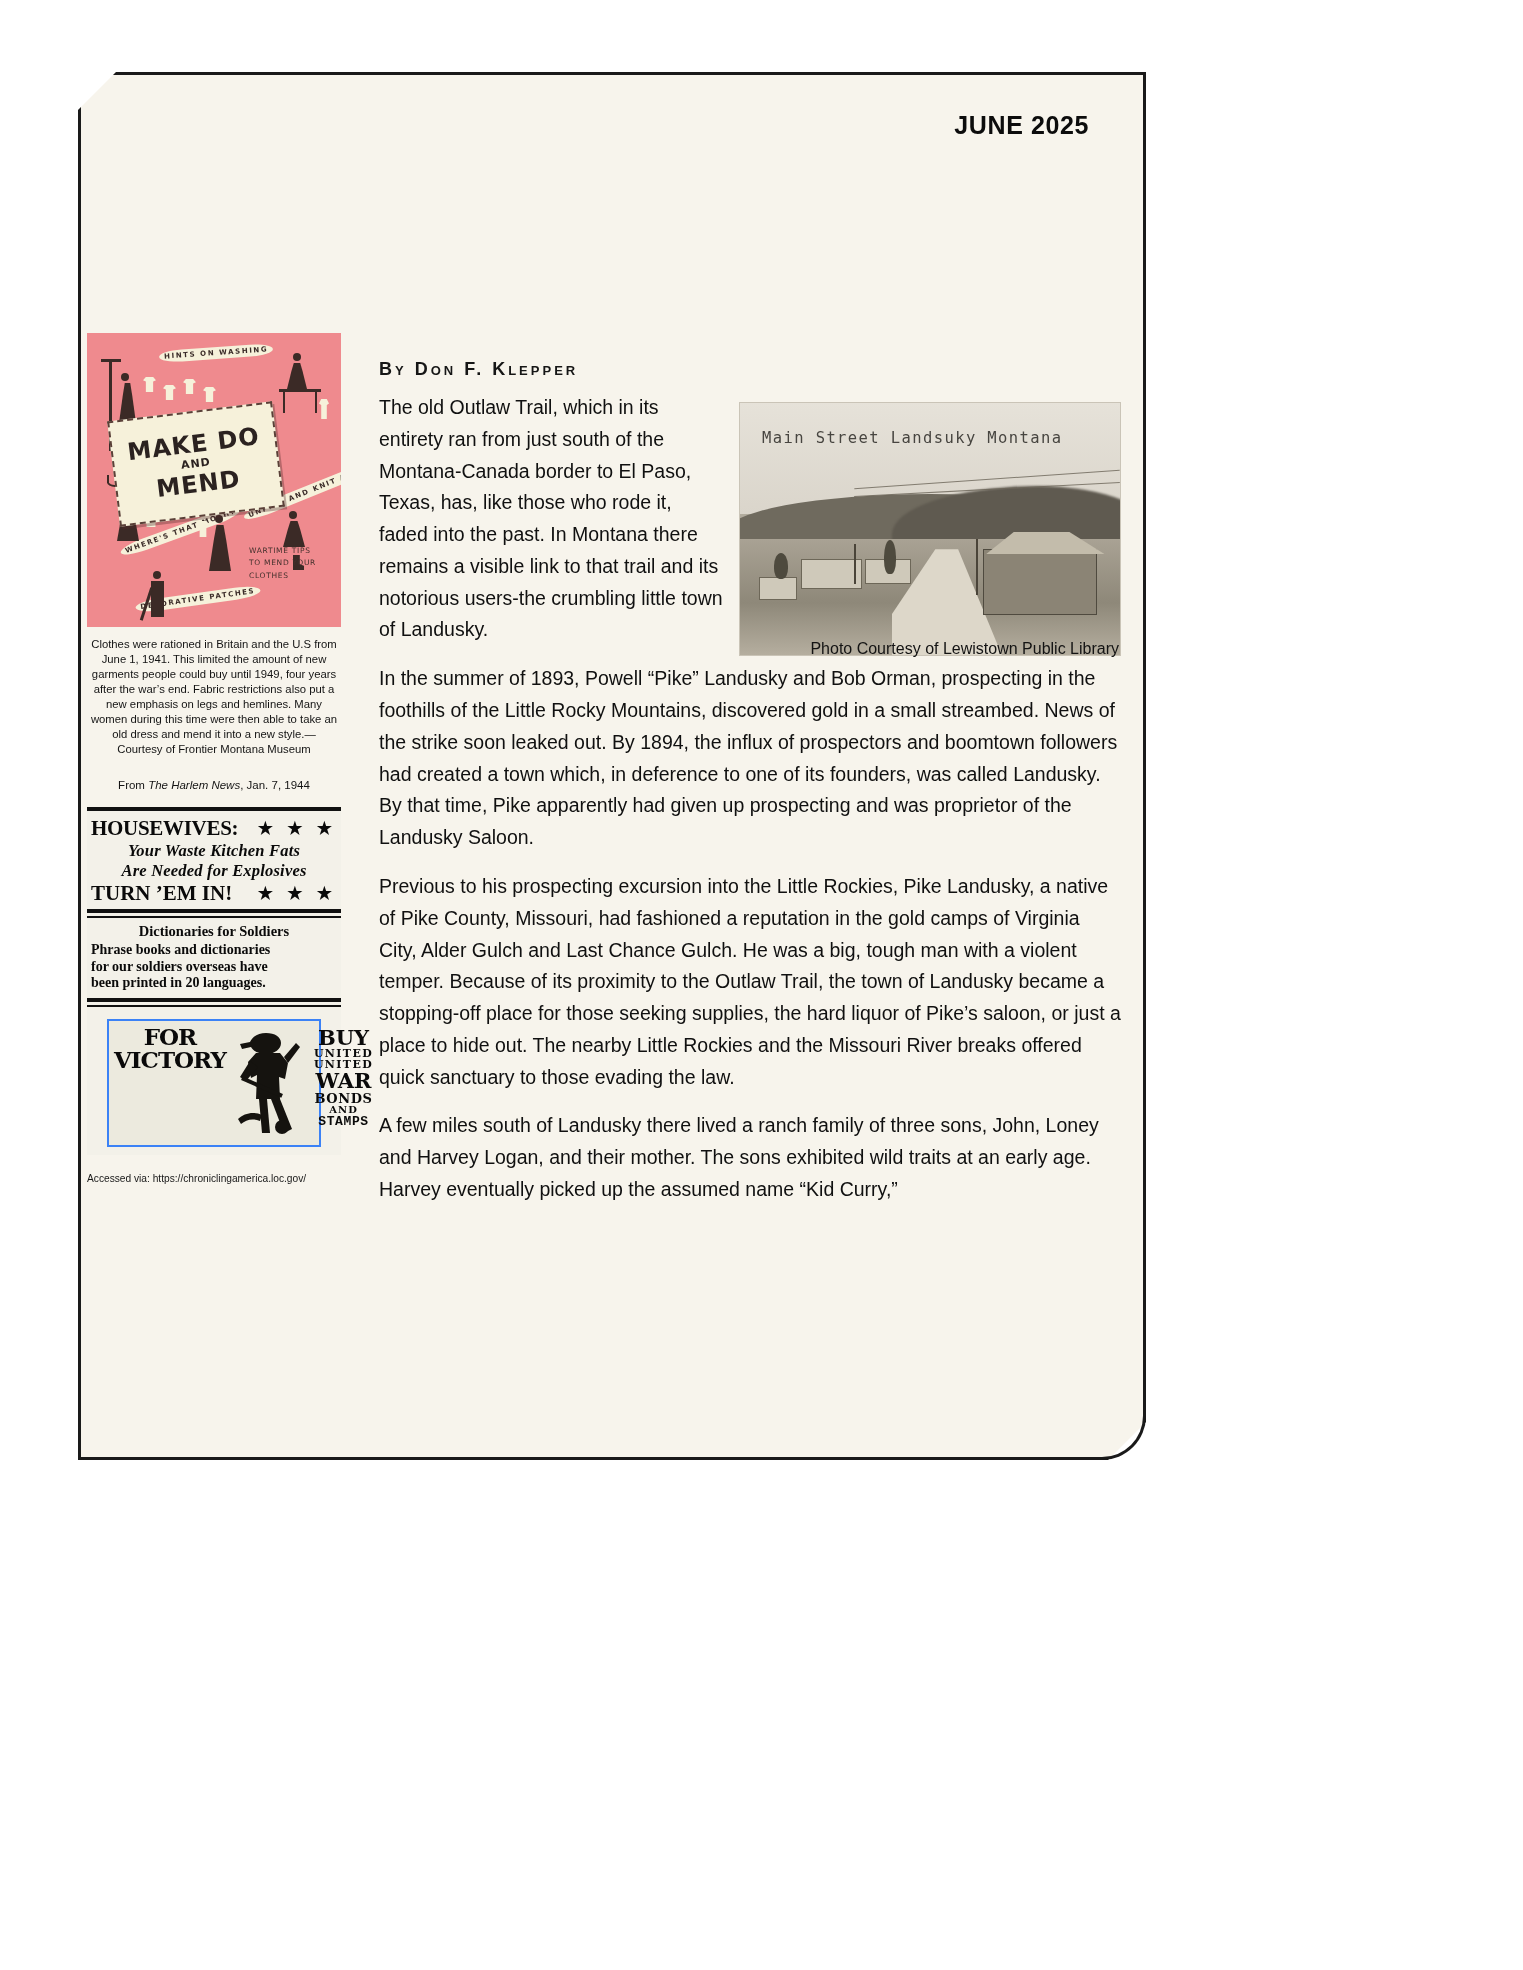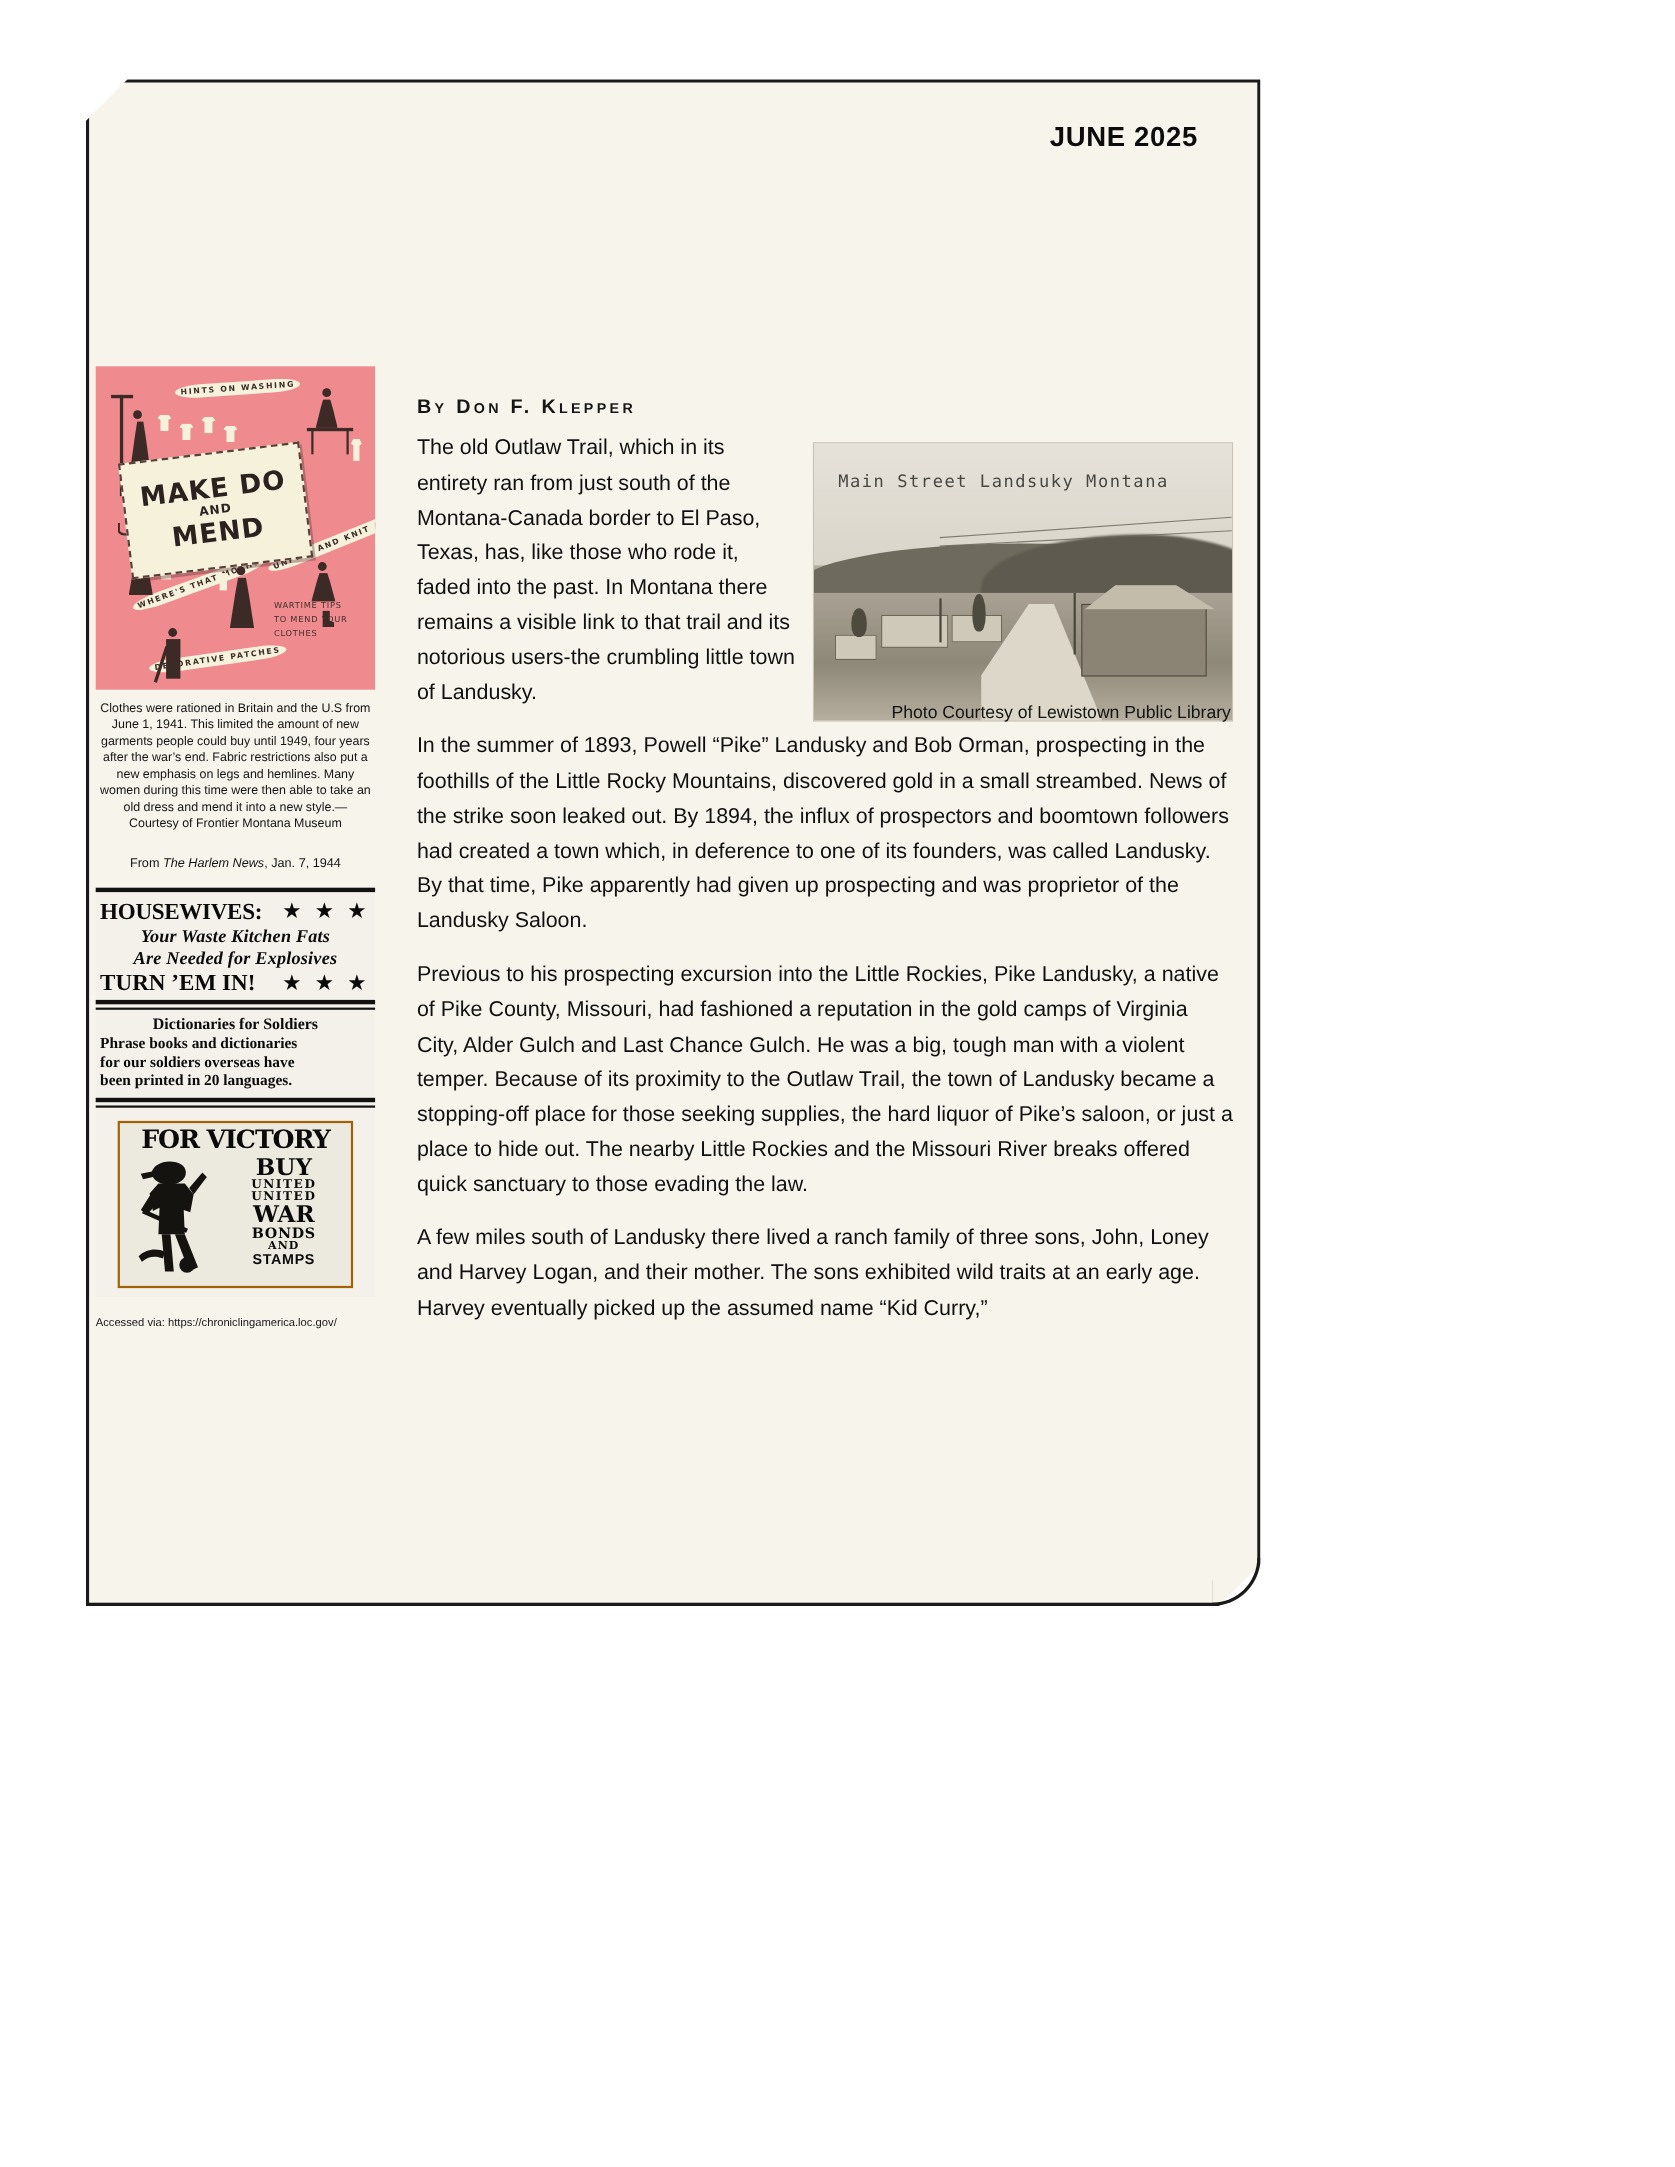--- a/index.html
+++ b/index.html
@@ -214,42 +214,42 @@
   .dict-body {
     font-size: 14px; line-height: 1.18; font-weight: bold;
     text-align: justify;
   }
 
   .ad-victory {
     margin-top: 6px;
     padding: 6px 20px 8px;
   }
   .victory-frame {
-    border: 2px solid #a16207;
+    border: 2px solid #3b82f6;
     background: #eceade;
     padding: 4px 5px 6px;
-    display: flex; flex-direction: column;
+    display: flex; flex-direction: row;
   }
   .v-title {
     font-family: "DejaVu Serif", serif;
     font-weight: bold;
     font-size: 23px;
     letter-spacing: -1px;
     text-align: center;
     line-height: 1;
   }
   .v-body { display: flex; gap: 4px; margin-top: 2px; }
   .v-soldier { width: 84px; position: relative; }
   .v-text { flex: 1; text-align: center; line-height: 1.02; }
   .v-buy  { font-size: 21px; font-weight: bold; font-family: "DejaVu Serif", serif; }
   .v-us   { font-size: 11px; font-weight: bold; letter-spacing: 1.4px; font-family: "DejaVu Serif", serif; }
   .v-war  { font-size: 21px; font-weight: bold; font-family: "DejaVu Serif", serif; }
   .v-bonds{ font-size: 13px; font-weight: bold; letter-spacing: .6px; font-family: "DejaVu Serif", serif; }
   .v-and  { font-size: 10px; font-weight: bold; letter-spacing: 1px; font-family: "DejaVu Serif", serif; }
-  .v-stamps{font-size: 13px; font-weight: bold; letter-spacing: .6px; font-family: Liberation Sans, sans-serif; }
+  .v-stamps{font-size: 13px; font-weight: bold; letter-spacing: .6px; font-family: Liberation Mono, monospace; }
 
   .accessed {
     width: 254px;
     margin-top: 18px;
     text-align: left;
     font-size: 10.2px;
     color: #171717;
   }
 
   

